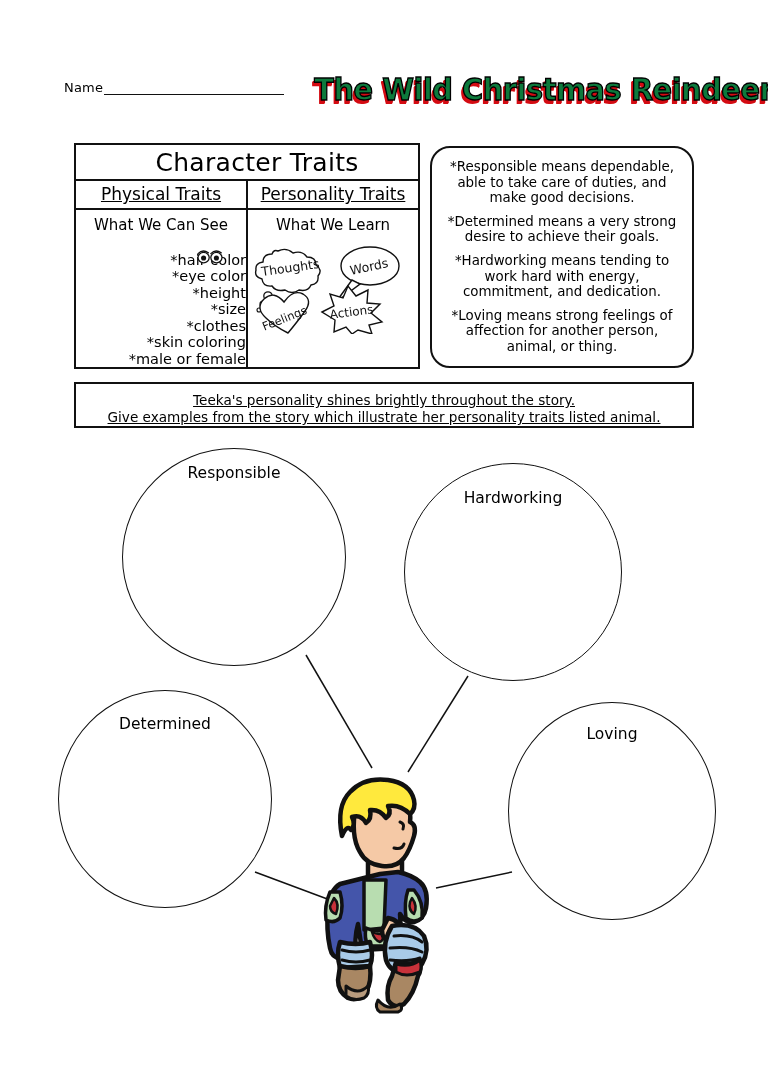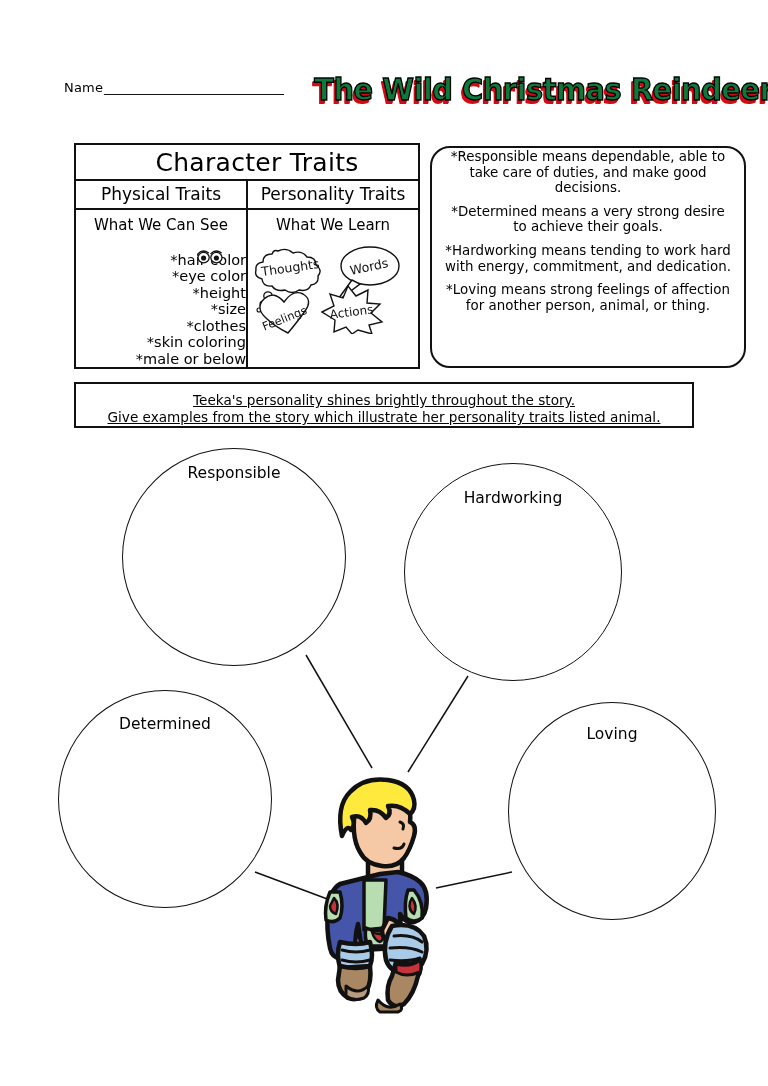--- a/index.html
+++ b/index.html
@@ -23,37 +23,37 @@
          transform:scaleX(.93);transform-origin:center;
          text-shadow:-2px 3px 0 #d40b12, -2.5px 3.5px 0 #d40b12;
          white-space:nowrap;}
 
   
   .traits-table{position:absolute;left:74px;top:143px;width:346px;height:226px;
                 border:2px solid #111;box-sizing:border-box;display:flex;flex-direction:column;}
   .tt-title{height:44px;border-bottom:2px solid #111;display:flex;align-items:center;
             justify-content:center;font-size:25px;letter-spacing:.3px;padding-left:20px;}
   .tt-subhead{height:34px;border-bottom:2px solid #111;display:flex;}
-  .tt-subhead>div{flex:1;display:flex;align-items:center;justify-content:center;font-size:17px;}
+  .tt-subhead>div{flex:1;display:flex;align-items:center;justify-content:center;font-size:17px;text-decoration:underline;}
   .tt-subhead>div:first-child{border-right:2px solid #111;}
   .tt-body{flex:1;display:flex;}
   .tt-col{flex:1;position:relative;padding-top:6px;}
   .tt-col:first-child{border-right:2px solid #111;}
   .col-head{text-align:center;font-size:15px;margin-bottom:18px;}
   .trait-list{list-style:none;margin:0;padding:0;text-align:right;font-size:14.5px;line-height:16.5px;}
   .trait-list li{white-space:nowrap;}
   .eyes{position:absolute;left:118px;top:38px;width:32px;height:16px;}
 
   
   .learn-wrap{position:absolute;left:0;top:20px;width:100%;height:104px;}
 
   
-  .defs{position:absolute;left:430px;top:146px;width:316px;height:222px;
+  .defs{position:absolute;left:430px;top:146px;width:264px;height:222px;
         border:2px solid #111;border-radius:20px;box-sizing:border-box;
-        padding:1px 12px 0;text-align:center;font-size:13.4px;line-height:15.6px;}
+        padding:11px 12px 0;text-align:center;font-size:13.4px;line-height:15.6px;}
   .defs p{margin:0 0 8px;}
 
   
   .instructions{position:absolute;left:74px;top:382px;width:620px;height:46px;
                 border:2px solid #111;box-sizing:border-box;display:flex;
                 flex-direction:column;align-items:center;justify-content:flex-end;
                 font-size:13.6px;line-height:17px;text-align:center;text-decoration:underline;}
 
   
   .oval{position:absolute;border:1.6px solid #111;border-radius:50%;box-sizing:border-box;}
@@ -95,21 +95,21 @@
 
       <div class="tt-col">
         <div class="col-head">What We Can See</div>
         <ul class="trait-list">
           <li>*hair color</li>
           <li>*eye color</li>
           <li>*height</li>
           <li>*size</li>
           <li>*clothes</li>
           <li>*skin coloring</li>
-          <li>*male or below</li>
+          <li>*male or female</li>
         </ul>
         <svg class="eyes" viewBox="0 0 40 20">
           <ellipse cx="12" cy="12" rx="7" ry="6.5" fill="#fff" stroke="#111" stroke-width="1.6"></ellipse>
           <ellipse cx="28" cy="12" rx="7" ry="6.5" fill="#fff" stroke="#111" stroke-width="1.6"></ellipse>
           <circle cx="12" cy="12.5" r="3.2" fill="#111"></circle>
           <circle cx="28" cy="12.5" r="3.2" fill="#111"></circle>
           <path d="M5 7 Q11 1 18 6" fill="none" stroke="#111" stroke-width="1.6" stroke-linecap="round"></path>
           <path d="M21 7 Q27 1 34 6" fill="none" stroke="#111" stroke-width="1.6" stroke-linecap="round"></path>
         </svg>
       </div>

